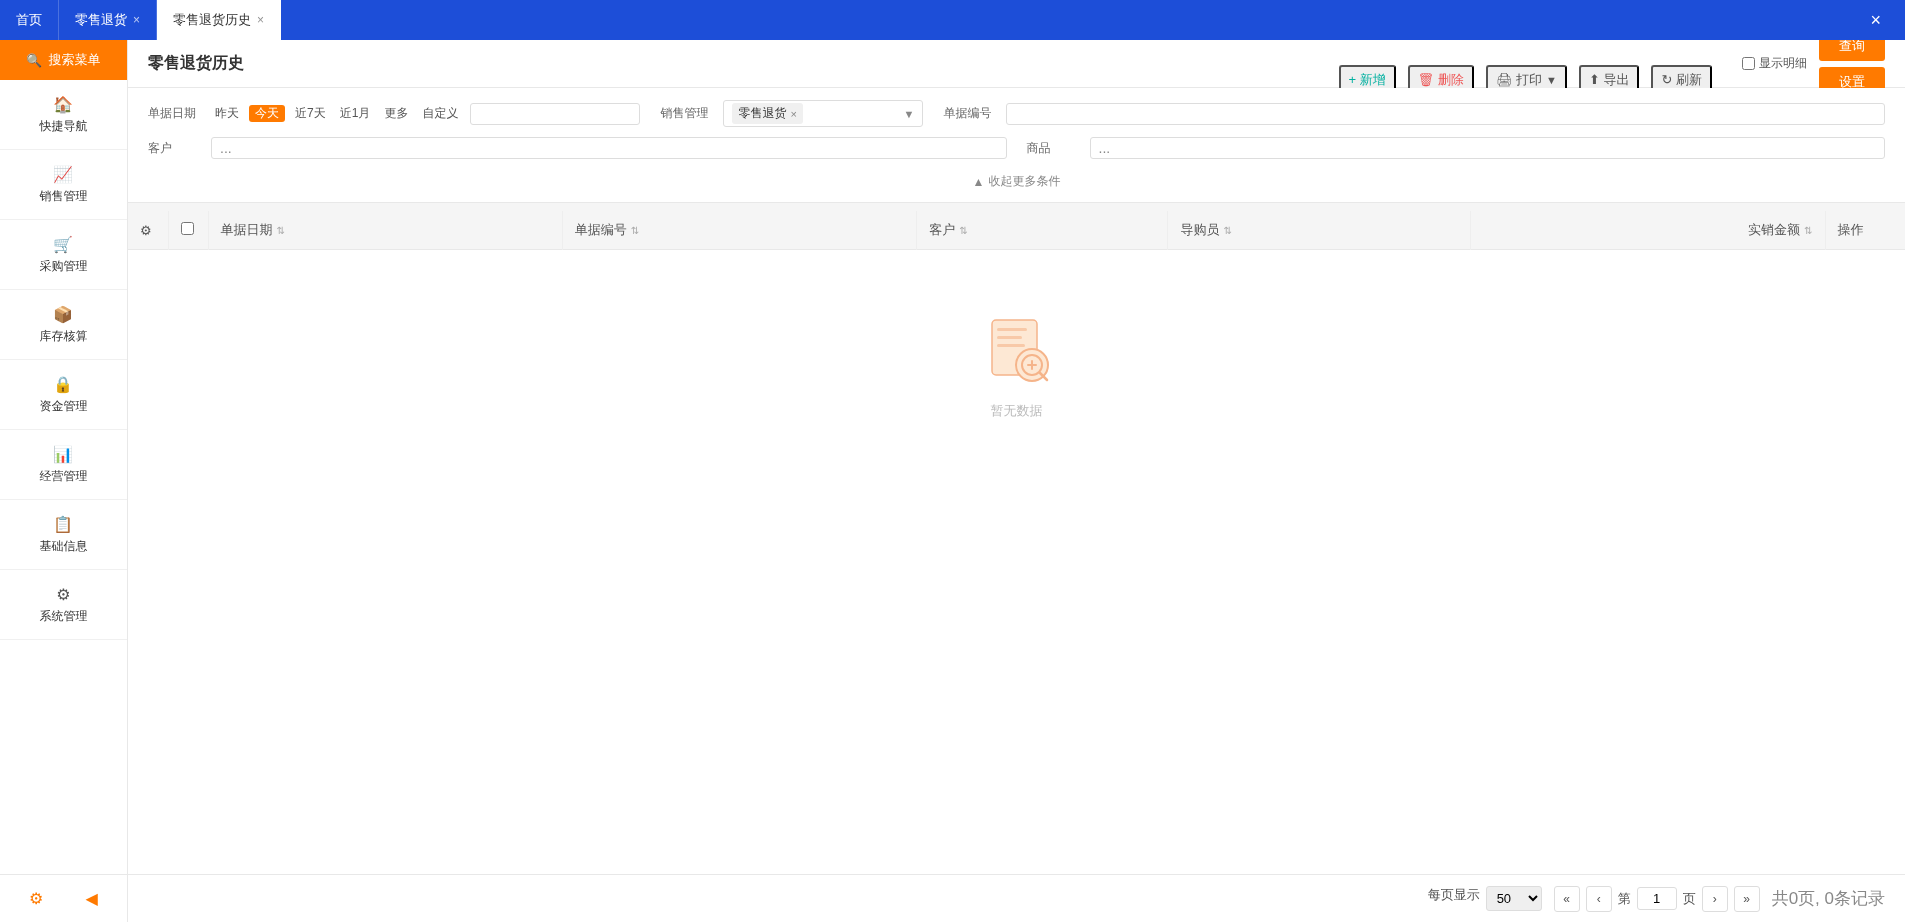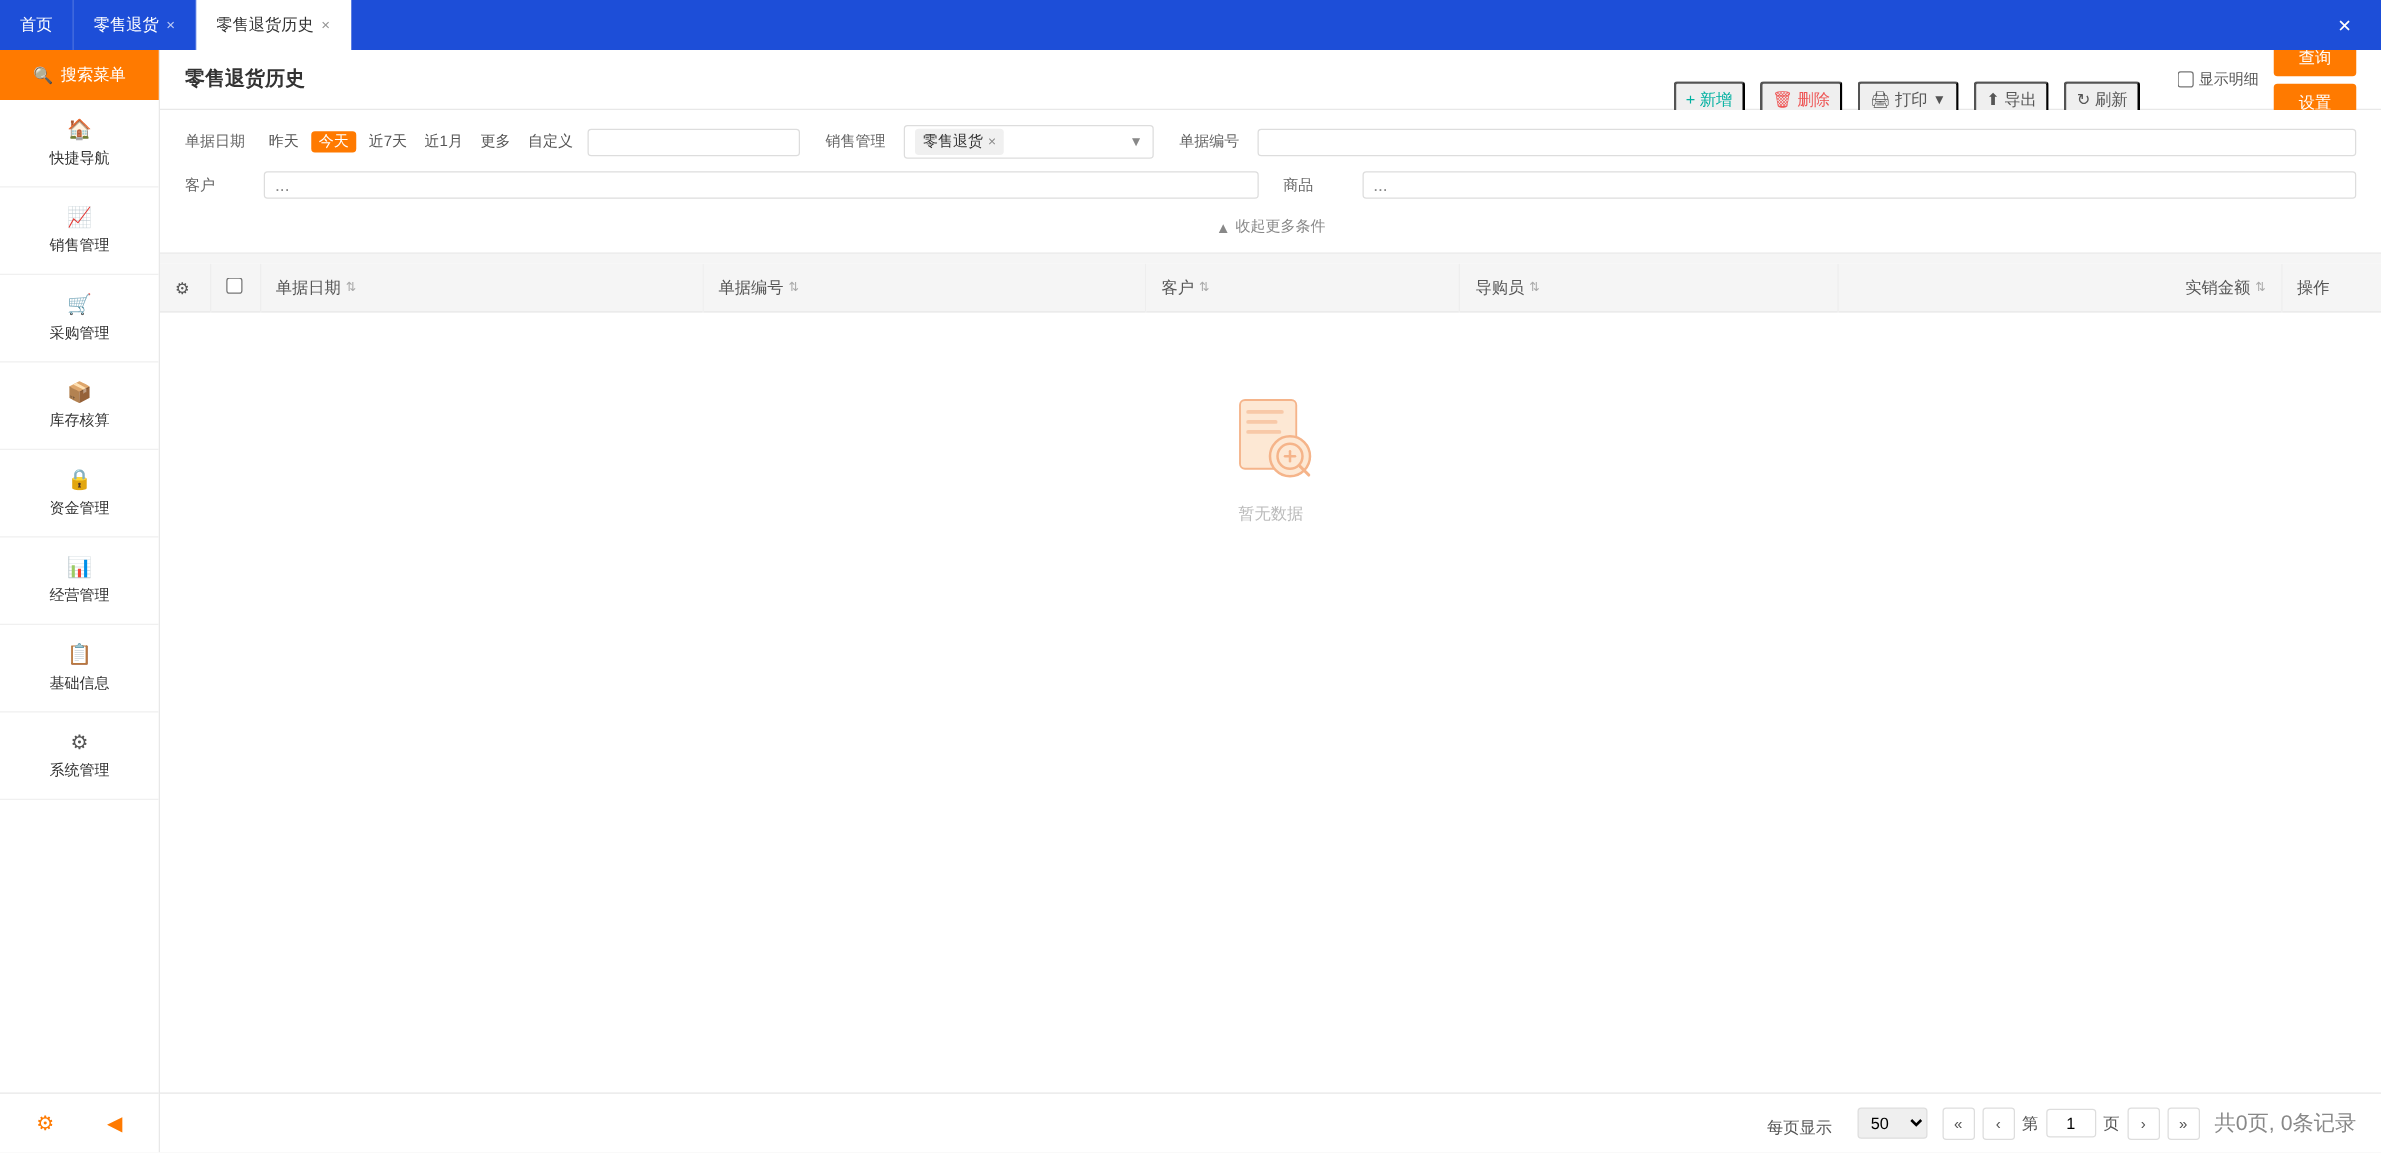--- a/index.html
+++ b/index.html
@@ -357,22 +357,22 @@
       align-items: center;
       justify-content: flex-end;
       padding: 0 20px;
       gap: 12px;
       flex-shrink: 0;
       font-size: 13px;
       color: #555;
     }
     .pagination-size {
       display: flex;
-      align-items: flex-end;
-      gap: 20px;
+      align-items: flex-start;
+      gap: 6px;
     }
     .pagination-size select {
       border: 1px solid #ddd;
       border-radius: 3px;
       padding: 3px 6px;
       font-size: 13px;
     }
     .pagination-nav {
       display: flex;
       align-items: center;

